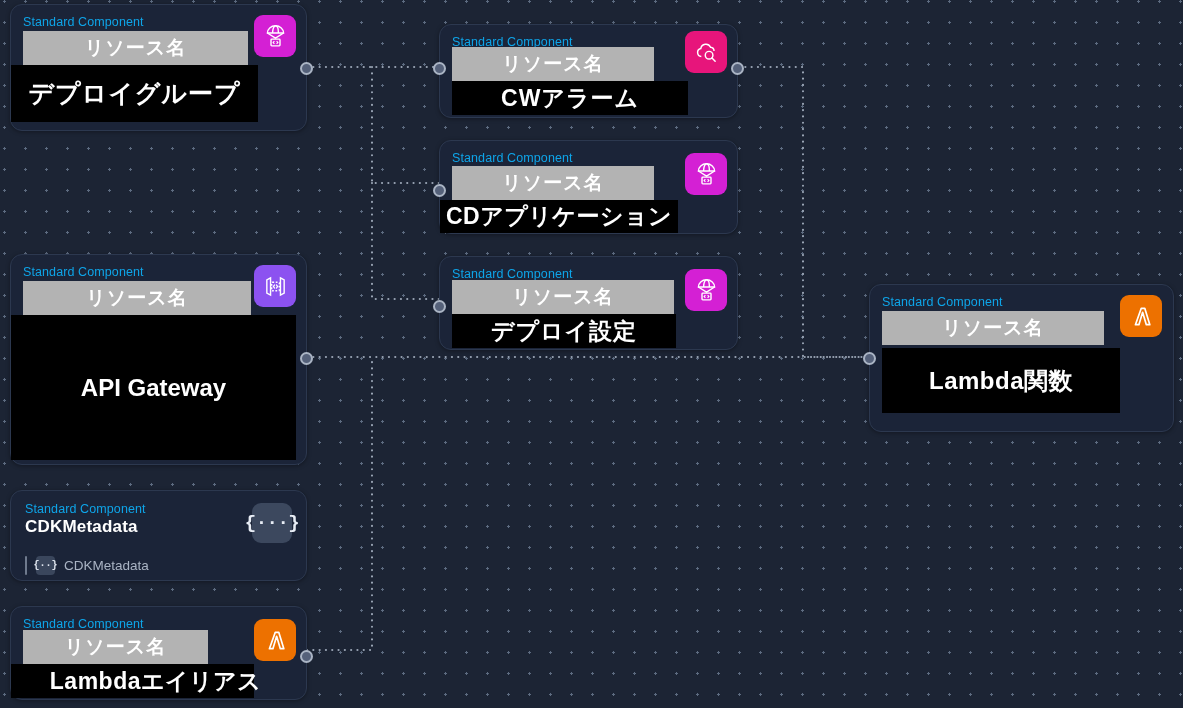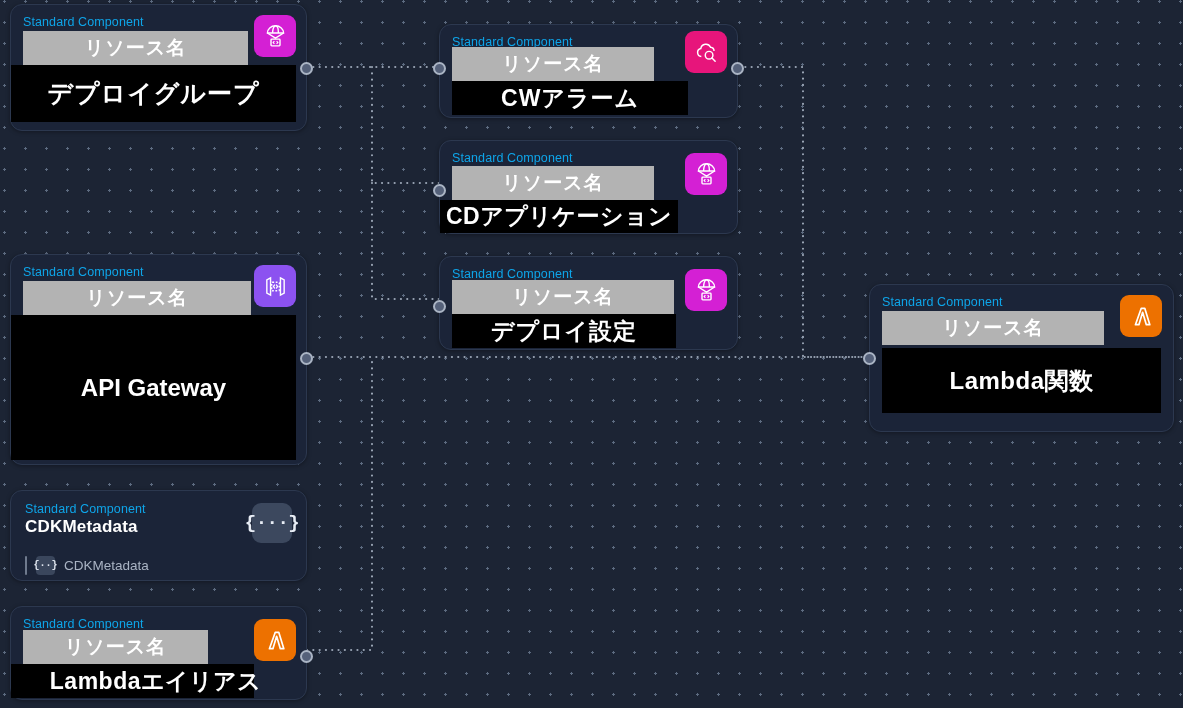--- a/index.html
+++ b/index.html
@@ -182,21 +182,21 @@
 
     <path d="M 307 357 L 869 357"></path>
 
     <path d="M 307 650 L 372 650 L 372 357"></path>
   </svg>
 
   <div class="node" style="left:10px; top:4px; width:297px; height:127px;">
     <div class="node-inner">
       <div class="std-label">Standard Component</div>
       <div class="res-plate" style="width:225px; margin-top:2px;">リソース名</div>
-      <div class="body-plate" style="width:285px; height:57px; margin-left:-12px; font-size:25px; letter-spacing:1px;">デプロイグループ</div>
+      <div class="body-plate" style="width:247px; height:57px; margin-left:-12px; font-size:25px; letter-spacing:1px;">デプロイグループ</div>
     </div>
     <div class="svc-icon" style="right:10px; top:10px; background:#d420d4; width:42px; height:42px;">
       <svg width="27" height="27" viewBox="0 0 24 24" fill="none" stroke="#ffffff" stroke-width="1.25">
         <path d="M12 2.5c-4.1 0-7.2 2.9-7.2 6.4h14.4C19.2 5.4 16.1 2.5 12 2.5z"></path>
         <path d="M4.8 8.9L12 13.4l7.2-4.5"></path>
         <path d="M9.4 8.9c0-3.5 1.1-6.4 2.6-6.4s2.6 2.9 2.6 6.4"></path>
         <rect x="8" y="14.3" width="8" height="6" rx="0.7"></rect>
         <path d="M11 16.1l-1.1 1.2 1.1 1.2M13 16.1l1.1 1.2-1.1 1.2" stroke-width="1"></path>
       </svg>
     </div>
@@ -297,21 +297,21 @@
         <path d="M6.6 19.3l5.2-14.6h3.1l4.5 14.6h-3.1L13 8.3 9.7 19.3z"></path>
       </svg>
     </div>
     <div class="port" style="right:-7px; top:43px;"></div>
   </div>
 
   <div class="node" style="left:869px; top:284px; width:305px; height:148px;">
     <div class="node-inner">
       <div class="std-label">Standard Component</div>
       <div class="res-plate" style="width:222px; margin-top:2px;">リソース名</div>
-      <div class="body-plate" style="width:279px; height:65px; margin-top:3px; font-size:24px; letter-spacing:0.5px;">Lambda関数</div>
+      <div class="body-plate" style="width:238px; height:65px; margin-top:3px; font-size:24px; letter-spacing:0.5px;">Lambda関数</div>
     </div>
     <div class="svc-icon" style="right:11px; top:10px; background:#ed7100; width:42px; height:42px;">
       <svg width="27" height="27" viewBox="0 0 24 24" fill="none" stroke="#ffffff" stroke-width="1.5" stroke-linejoin="round">
         <path d="M6.6 19.3l5.2-14.6h3.1l4.5 14.6h-3.1L13 8.3 9.7 19.3z"></path>
       </svg>
     </div>
     <div class="port" style="left:-7px; top:67px;"></div>
   </div>
 
 </div>

